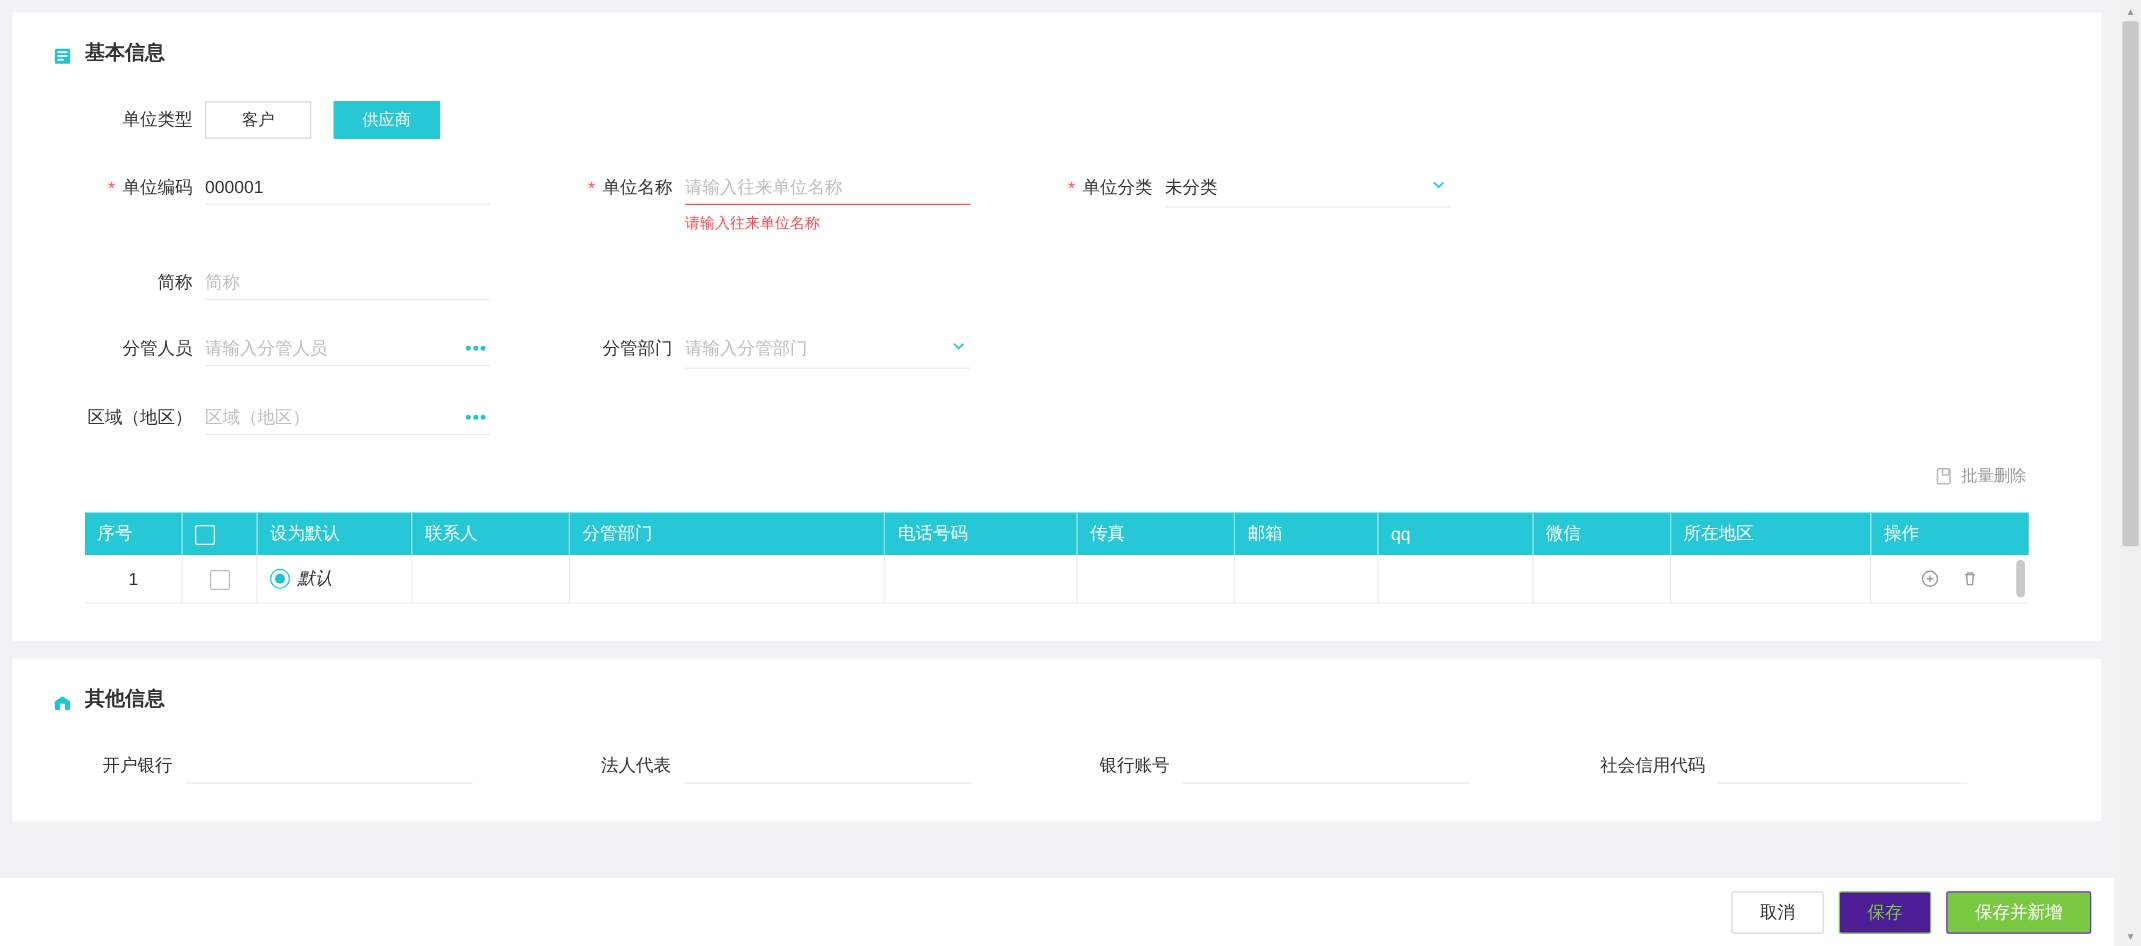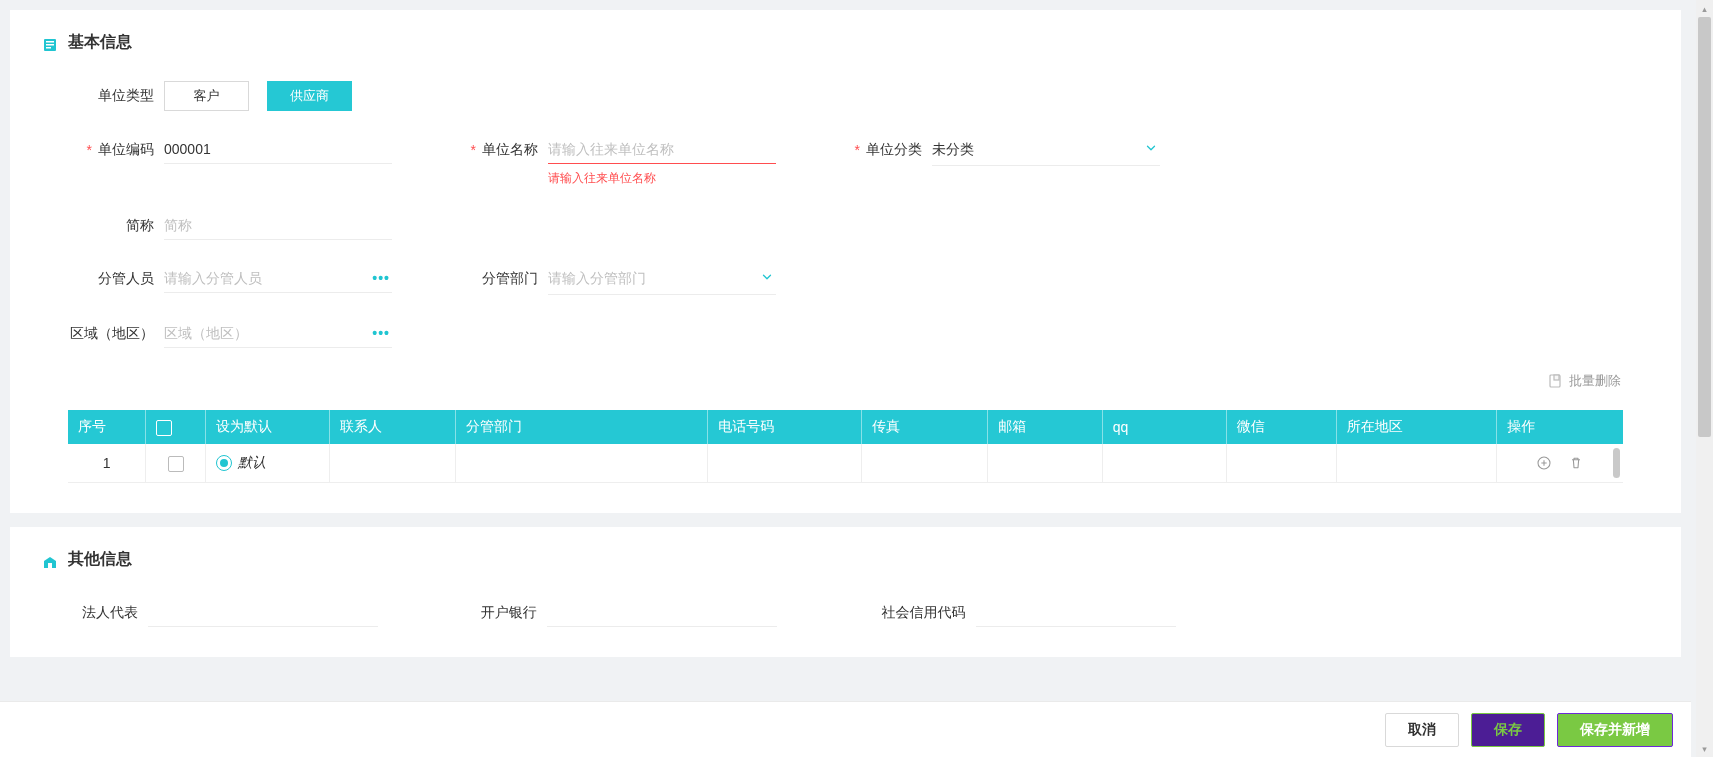--- a/index.html
+++ b/index.html
@@ -56,21 +56,21 @@
   .op-btn { width: 18px; height: 18px; display: inline-flex; align-items: center; justify-content: center; color: #999; cursor: pointer; }
   .op-btn svg { width: 16px; height: 16px; }
   .tbl-wrap { position: relative; }
   .tbl-vscroll { position: absolute; right: 3px; top: 38px; width: 7px; height: 30px; background: #c9c9c9; border-radius: 4px; }
 
   .row4 { display: grid; grid-template-columns: repeat(4, 1fr); gap: 40px; }
   .row4 .field { display: flex; }
   .row4 .ctl .input { width: 230px; }
 
   
-  .footer { position: absolute; left: 0; right: 22px; bottom: 0; height: 56px; background: #fff; border-top: 1px solid #eaeaea; display: flex; justify-content: flex-end; align-items: center; gap: 12px; padding: 0 18px; font-weight: bold; }
+  .footer { position: absolute; left: 0; right: 22px; bottom: 0; height: 56px; background: #fff; border-top: 1px solid #eaeaea; display: flex; justify-content: flex-end; align-items: center; gap: 12px; padding: 0 18px; }
   .btn { height: 34px; padding: 0 22px; font-size: 14px; border-radius: 2px; cursor: pointer; display: inline-flex; align-items: center; justify-content: center; }
   .btn-default { background: #fff; border: 1px solid #d9d9d9; color: #333; }
   .btn-outline-green { background: #4c1d95; border: 1px solid #7ac943; color: #7ac943; }
   .btn-green { background: #7ac943; border: 1px solid #6d28d9; color: #fff; }
 
   
   .v-scrollbar { position: absolute; top: 0; right: 0; width: 17px; height: 100%; background: #f0f0f0; }
   .v-scrollbar .up, .v-scrollbar .down { height: 17px; display: flex; align-items: center; justify-content: center; color: #9a9a9a; font-size: 9px; cursor: pointer; user-select: none; }
   .v-scrollbar .track { position: absolute; top: 17px; bottom: 17px; left: 0; right: 0; }
   .v-scrollbar .thumb { position: absolute; left: 2px; right: 2px; top: 0; height: 420px; background: #c8c8c8; border-radius: 2px; }
@@ -270,25 +270,29 @@
               <path d="M2 7l6-4 6 4v7H2z" fill="#20c5d1"></path>
               <rect x="6" y="9" width="4" height="5" fill="#fff"></rect>
             </svg>
         </span>
         <span>其他信息</span>
       </div>
 
       <div class="form">
         <div class="row4">
           <div class="field">
+            <div class="lbl" style="width:70px">开户银行</div>
+            <div class="ctl"><input class="input" style=""></div>
+          </div>
+          <div class="field">
             <div class="lbl" style="width:70px">法人代表</div>
             <div class="ctl"><input class="input" style=""></div>
           </div>
           <div class="field">
-            <div class="lbl" style="width:70px">开户银行</div>
+            <div class="lbl" style="width:70px">银行账号</div>
             <div class="ctl"><input class="input" style=""></div>
           </div>
           <div class="field">
             <div class="lbl" style="width:100px">社会信用代码</div>
             <div class="ctl"><input class="input" style="width: 200px;"></div>
           </div>
         </div>
       </div>
     </div>
 

